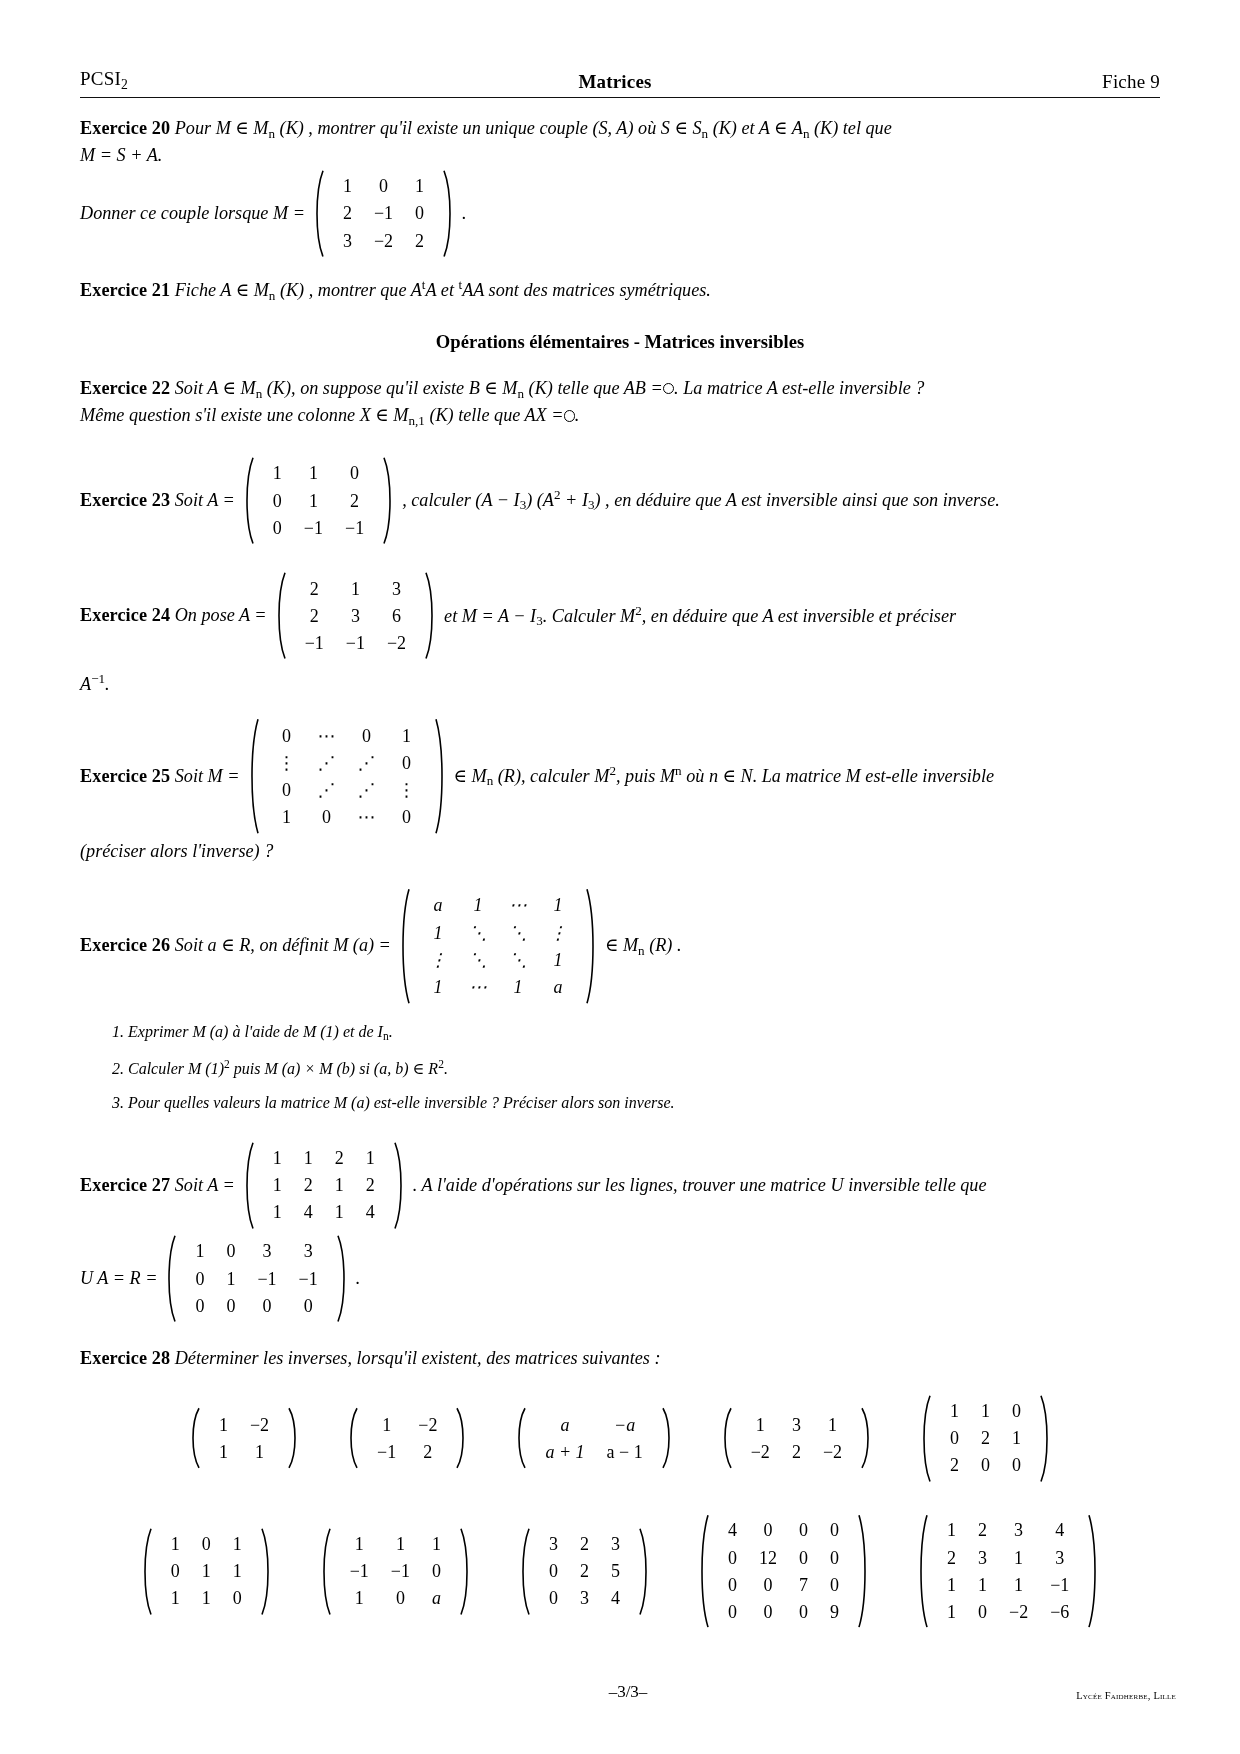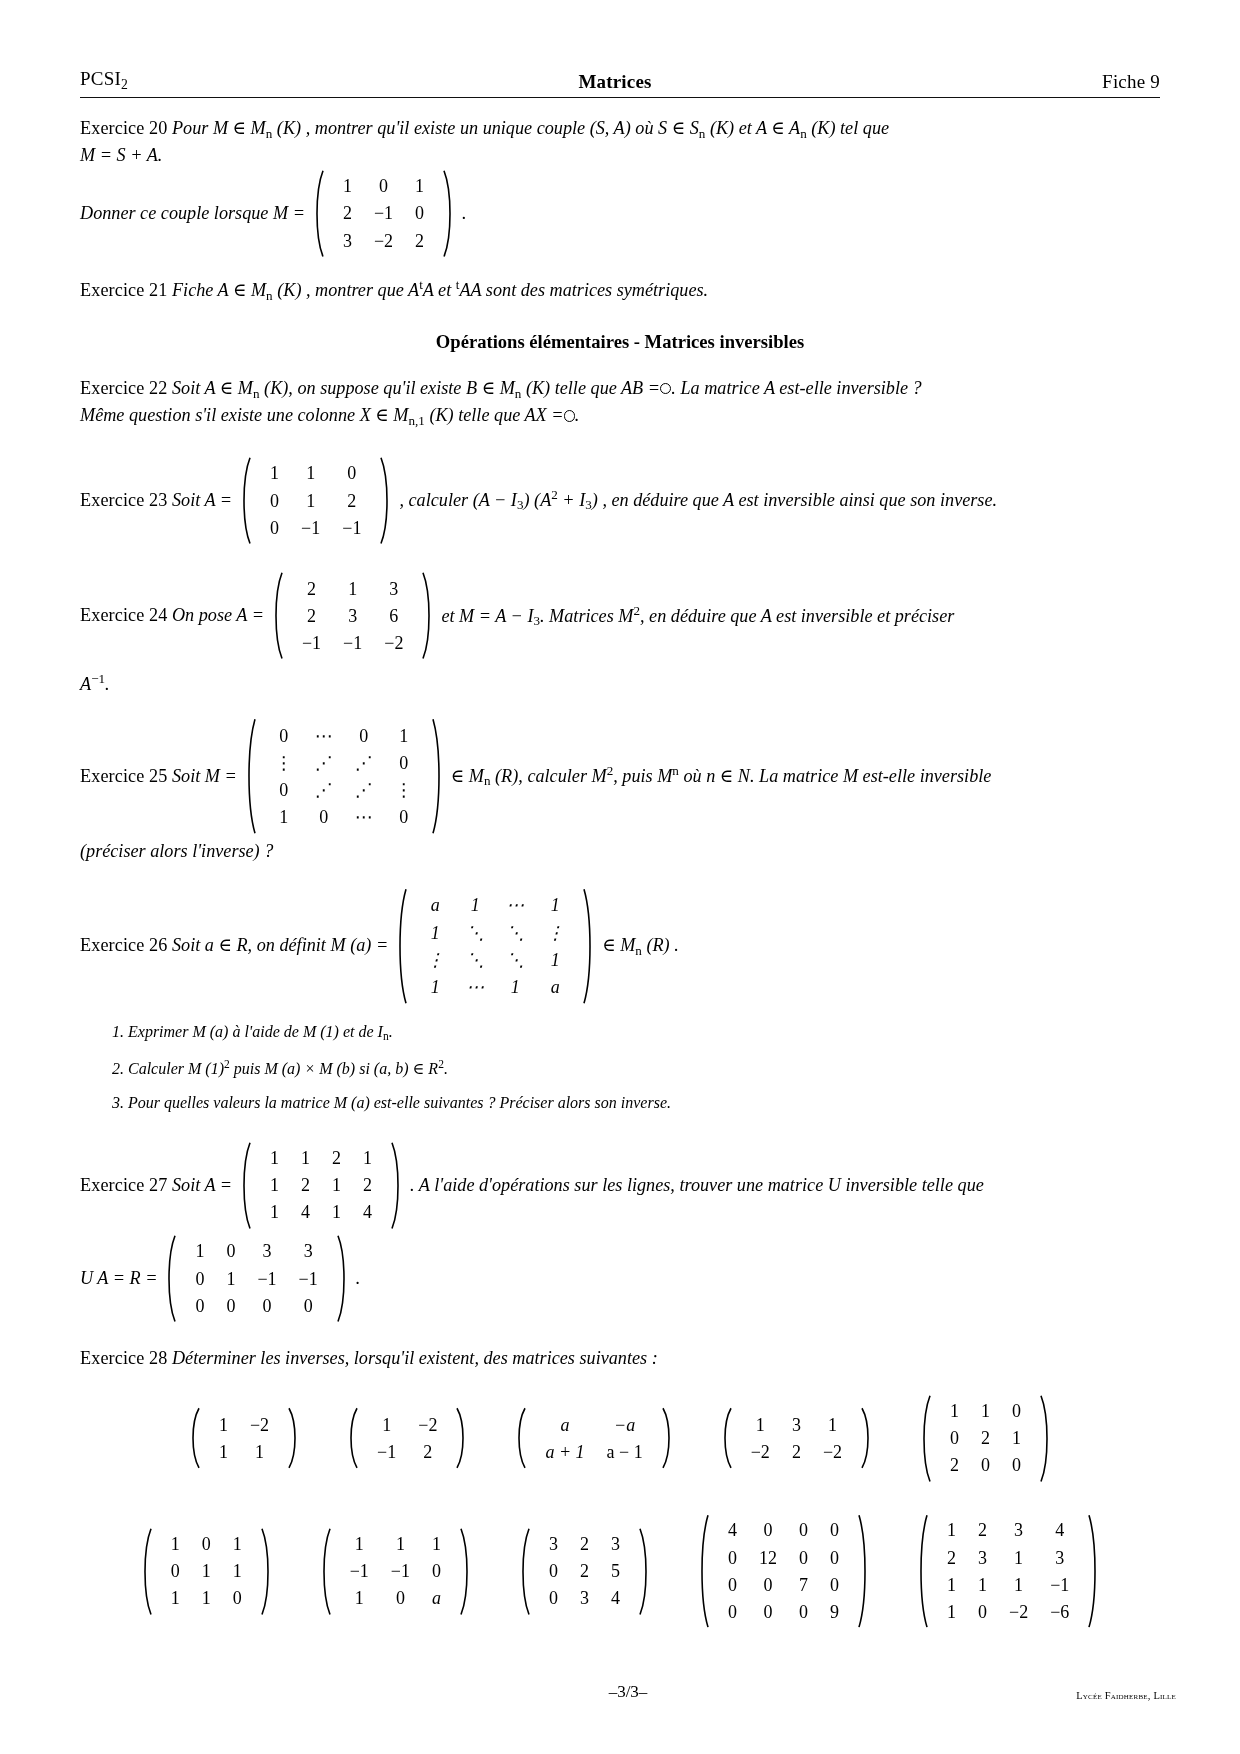--- a/index.html
+++ b/index.html
@@ -27,21 +27,21 @@
     font-size: 19px;
     padding-bottom: 4px;
     border-bottom: 1.6px solid #111;
     letter-spacing: .2px;
   }
   .header .center { font-weight: bold; }
   .sub { font-size: .72em; vertical-align: -0.28em; }
 
   
   .ex { margin-top: 17px; font-size: 18.2px; line-height: 1.45; text-align: justify; }
-  .lbl { font-weight: normal; font-style: normal; letter-spacing: .1px; }
+  .lbl { font-weight: bold; font-style: normal; letter-spacing: .1px; }
   .it { font-style: italic; }
   .sec-title {
     text-align: center;
     font-weight: bold;
     font-size: 18.6px;
     margin: 26px 0 22px 0;
   }
   .sup { font-size: .72em; vertical-align: 0.52em; font-style: normal; }
   .sub2 { font-size: .72em; vertical-align: -0.28em; font-style: normal; }
   .zeroc {
@@ -232,21 +232,21 @@
           <span>−1</span>
           <span>−1</span>
           <span>−2</span>
         </span>
       <span class="par">
           <svg viewBox="0 0 15 100" preserveAspectRatio="none">
             <path d="M2 2 C10 25, 10 75, 2 98" stroke="#000" stroke-width="1.6" fill="none" vector-effect="non-scaling-stroke"></path>
           </svg>
         </span>
     </span>
-    <span class="it"><span>et M = A − I</span><span class="sub2">3</span><span>. Matrices M</span><span class="sup">2</span><span>, en déduire que A est inversible et préciser</span></span>
+    <span class="it"><span>et M = A − I</span><span class="sub2">3</span><span>. Calculer M</span><span class="sup">2</span><span>, en déduire que A est inversible et préciser</span></span>
   </div>
   <div class="it" style="font-size:18.2px;margin-top:10px;"><span>A</span><span class="sup">−1</span><span>.</span></div>
 
   <div class="ex ex-flex" style="margin-top:24px;">
     <span class="lbl">Exercice 25</span>&nbsp;
     <span class="it">Soit M =</span>
     <span class="matrix">
       <span class="par">
           <svg viewBox="0 0 15 100" preserveAspectRatio="none">
             <path d="M13 1 C5 25, 5 75, 13 99" stroke="#000" stroke-width="1.6" fill="none" vector-effect="non-scaling-stroke"></path>
@@ -312,21 +312,21 @@
             <path d="M2 1 C10 25, 10 75, 2 99" stroke="#000" stroke-width="1.6" fill="none" vector-effect="non-scaling-stroke"></path>
           </svg>
         </span>
     </span>
     <span class="it"><span>∈ M</span><span class="sub2">n</span><span> (R) .</span></span>
   </div>
 
   <ol class="qlist">
     <li><span>Exprimer M (a) à l'aide de M (1) et de I</span><span class="sub2">n</span><span>.</span></li>
     <li><span>Calculer M (1)</span><span class="sup">2</span><span> puis M (a) × M (b) si (a, b) ∈ R</span><span class="sup">2</span><span>.</span></li>
-    <li>Pour quelles valeurs la matrice M (a) est-elle suivantes ? Préciser alors son inverse.</li>
+    <li>Pour quelles valeurs la matrice M (a) est-elle inversible ? Préciser alors son inverse.</li>
   </ol>
 
   <div class="ex ex-flex" style="margin-top:26px;">
     <span class="lbl">Exercice 27</span>&nbsp;
     <span class="it">Soit A =</span>
     <span class="matrix">
       <span class="par">
           <svg viewBox="0 0 15 100" preserveAspectRatio="none">
             <path d="M13 2 C5 25, 5 75, 13 98" stroke="#000" stroke-width="1.6" fill="none" vector-effect="non-scaling-stroke"></path>
           </svg>

